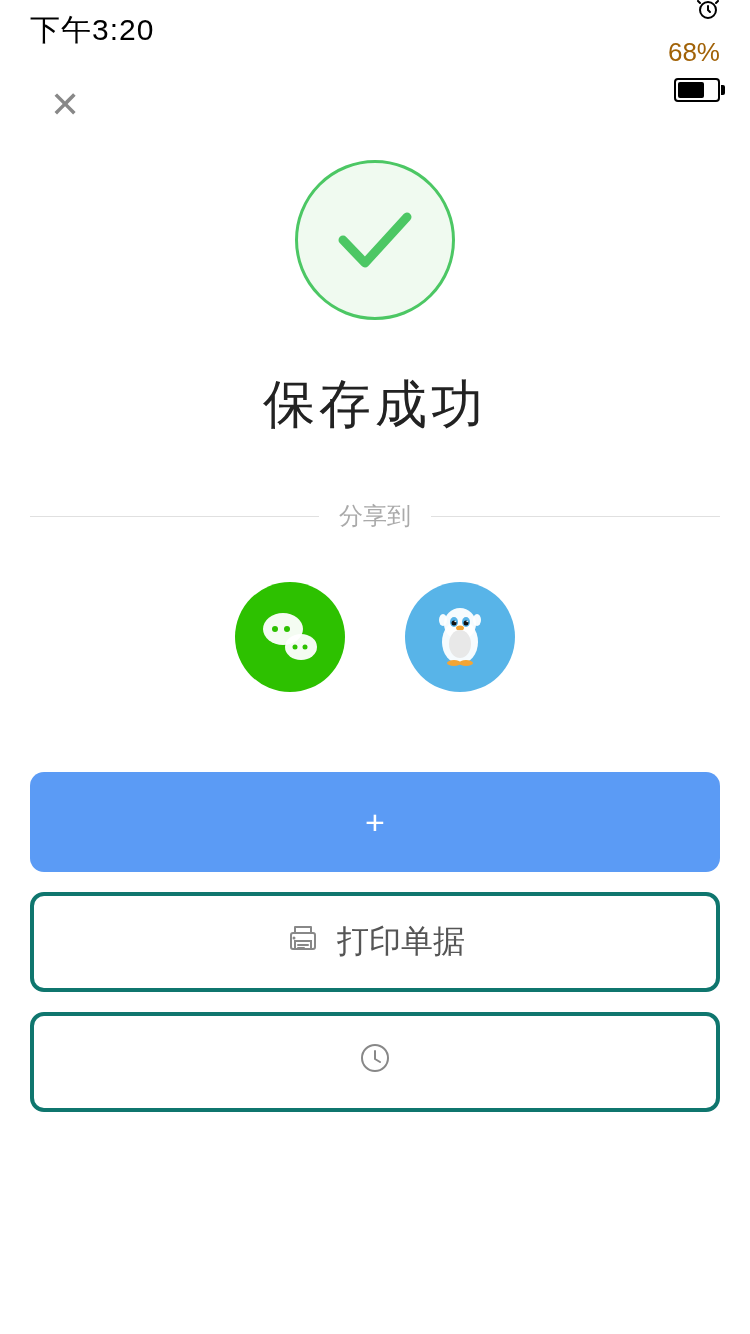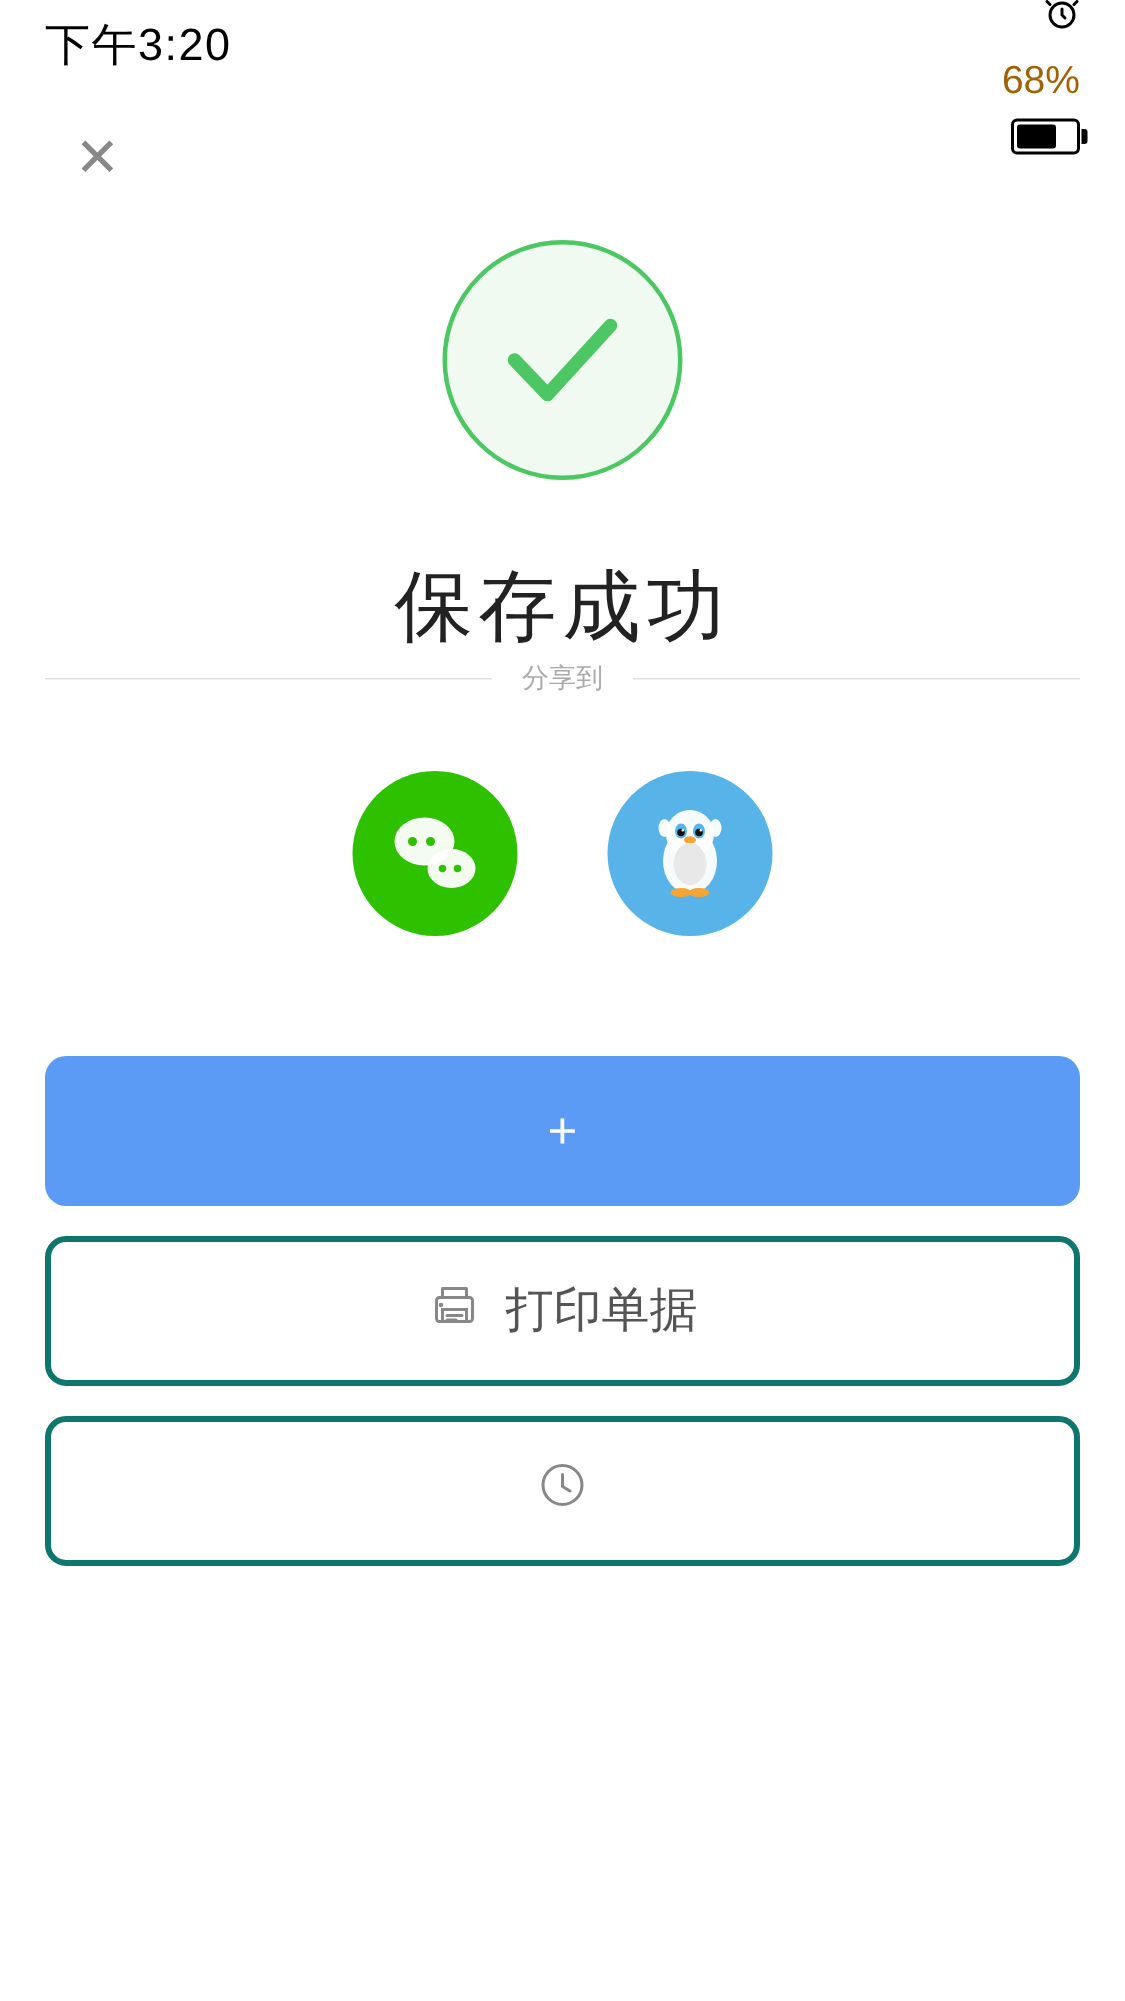--- a/index.html
+++ b/index.html
@@ -122,40 +122,41 @@
       align-items: center;
       justify-content: center;
       margin-bottom: 50px;
     }
 
     
     .success-title {
       font-size: 52px;
       color: #222;
       font-weight: 500;
+      margin-bottom: 60px;
       letter-spacing: 4px;
     }
 
     
     .divider-row {
       width: 100%;
       display: flex;
       align-items: center;
       gap: 20px;
       margin-bottom: 50px;
     }
 
     .divider-line {
       flex: 1;
       height: 1px;
       background: #e0e0e0;
     }
 
     .divider-label {
-      font-size: 18px;
+      font-size: 24px;
       color: #aaa;
       white-space: nowrap;
     }
 
     
     .share-row {
       display: flex;
       gap: 60px;
       margin-bottom: 80px;
       justify-content: center;

